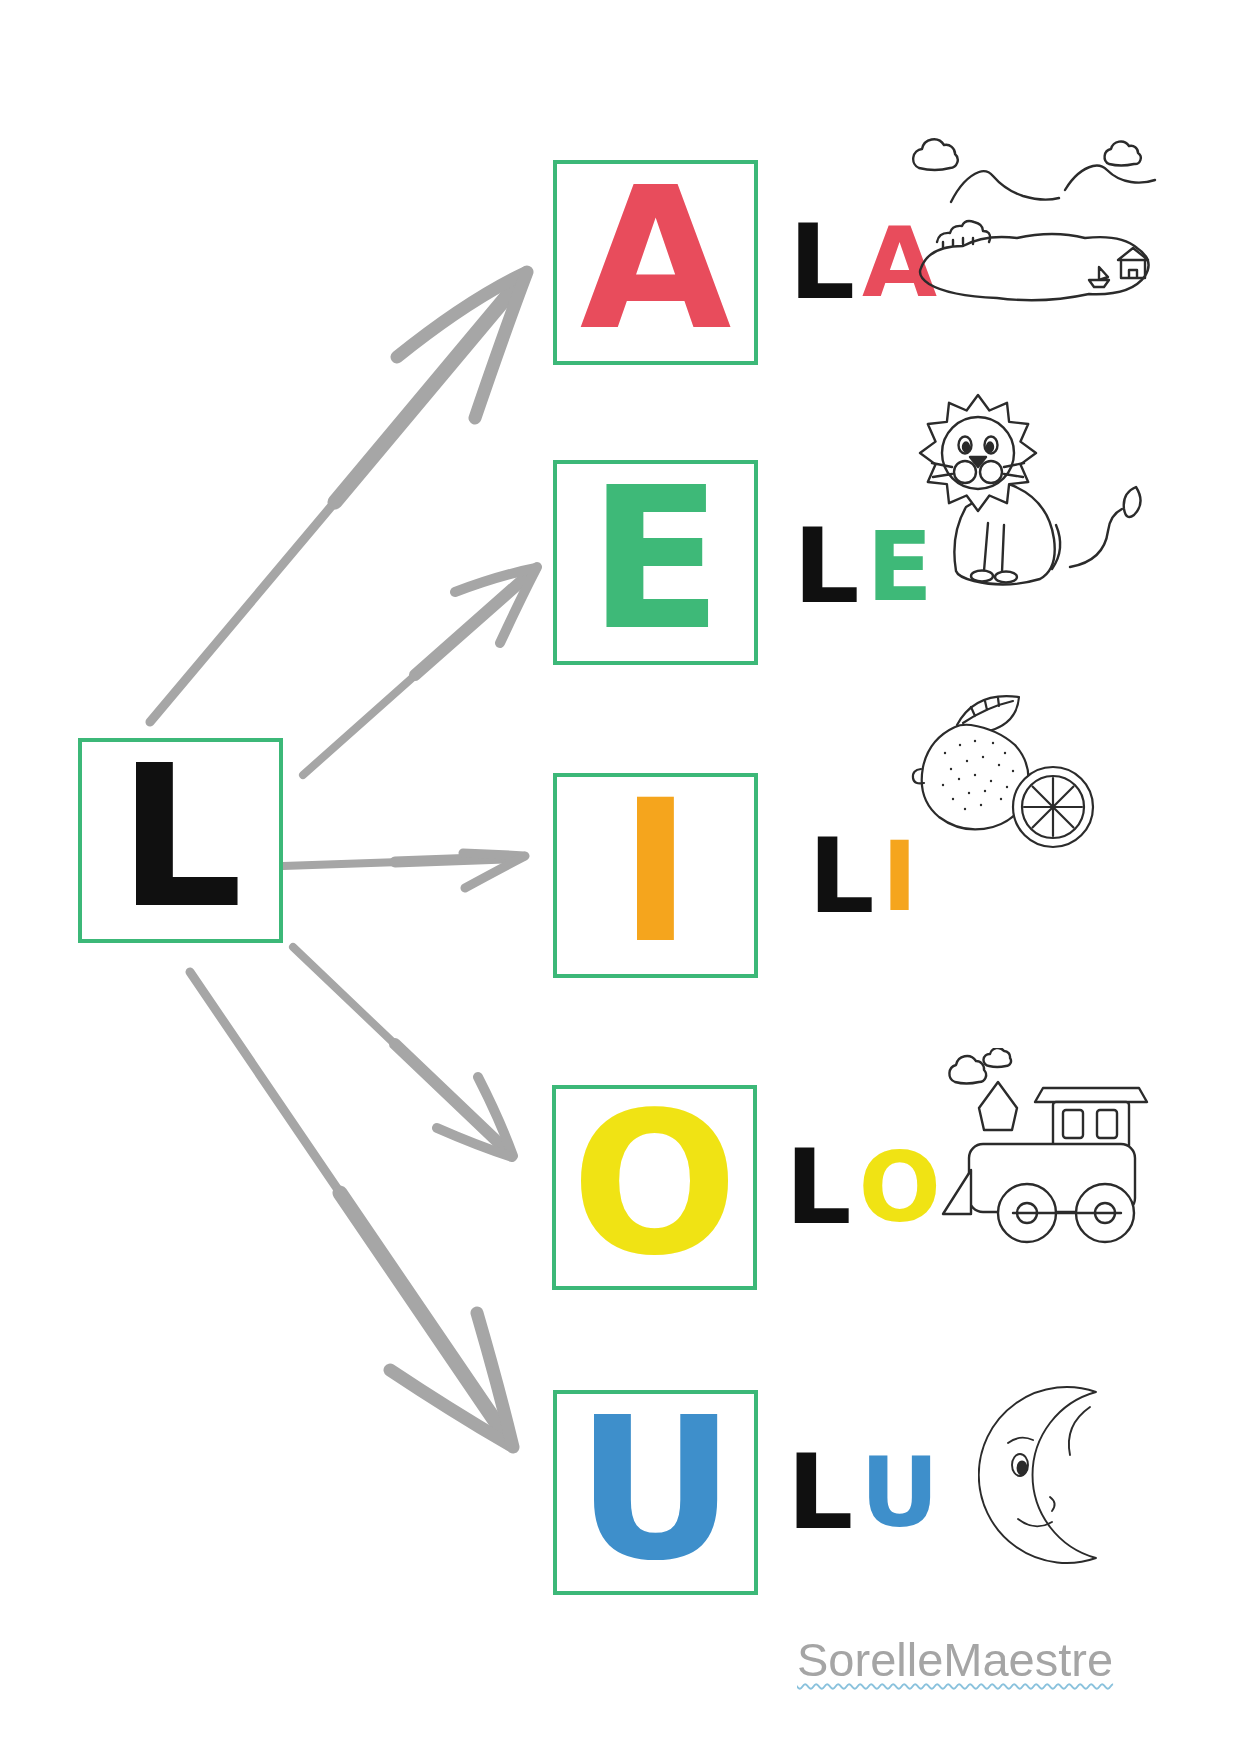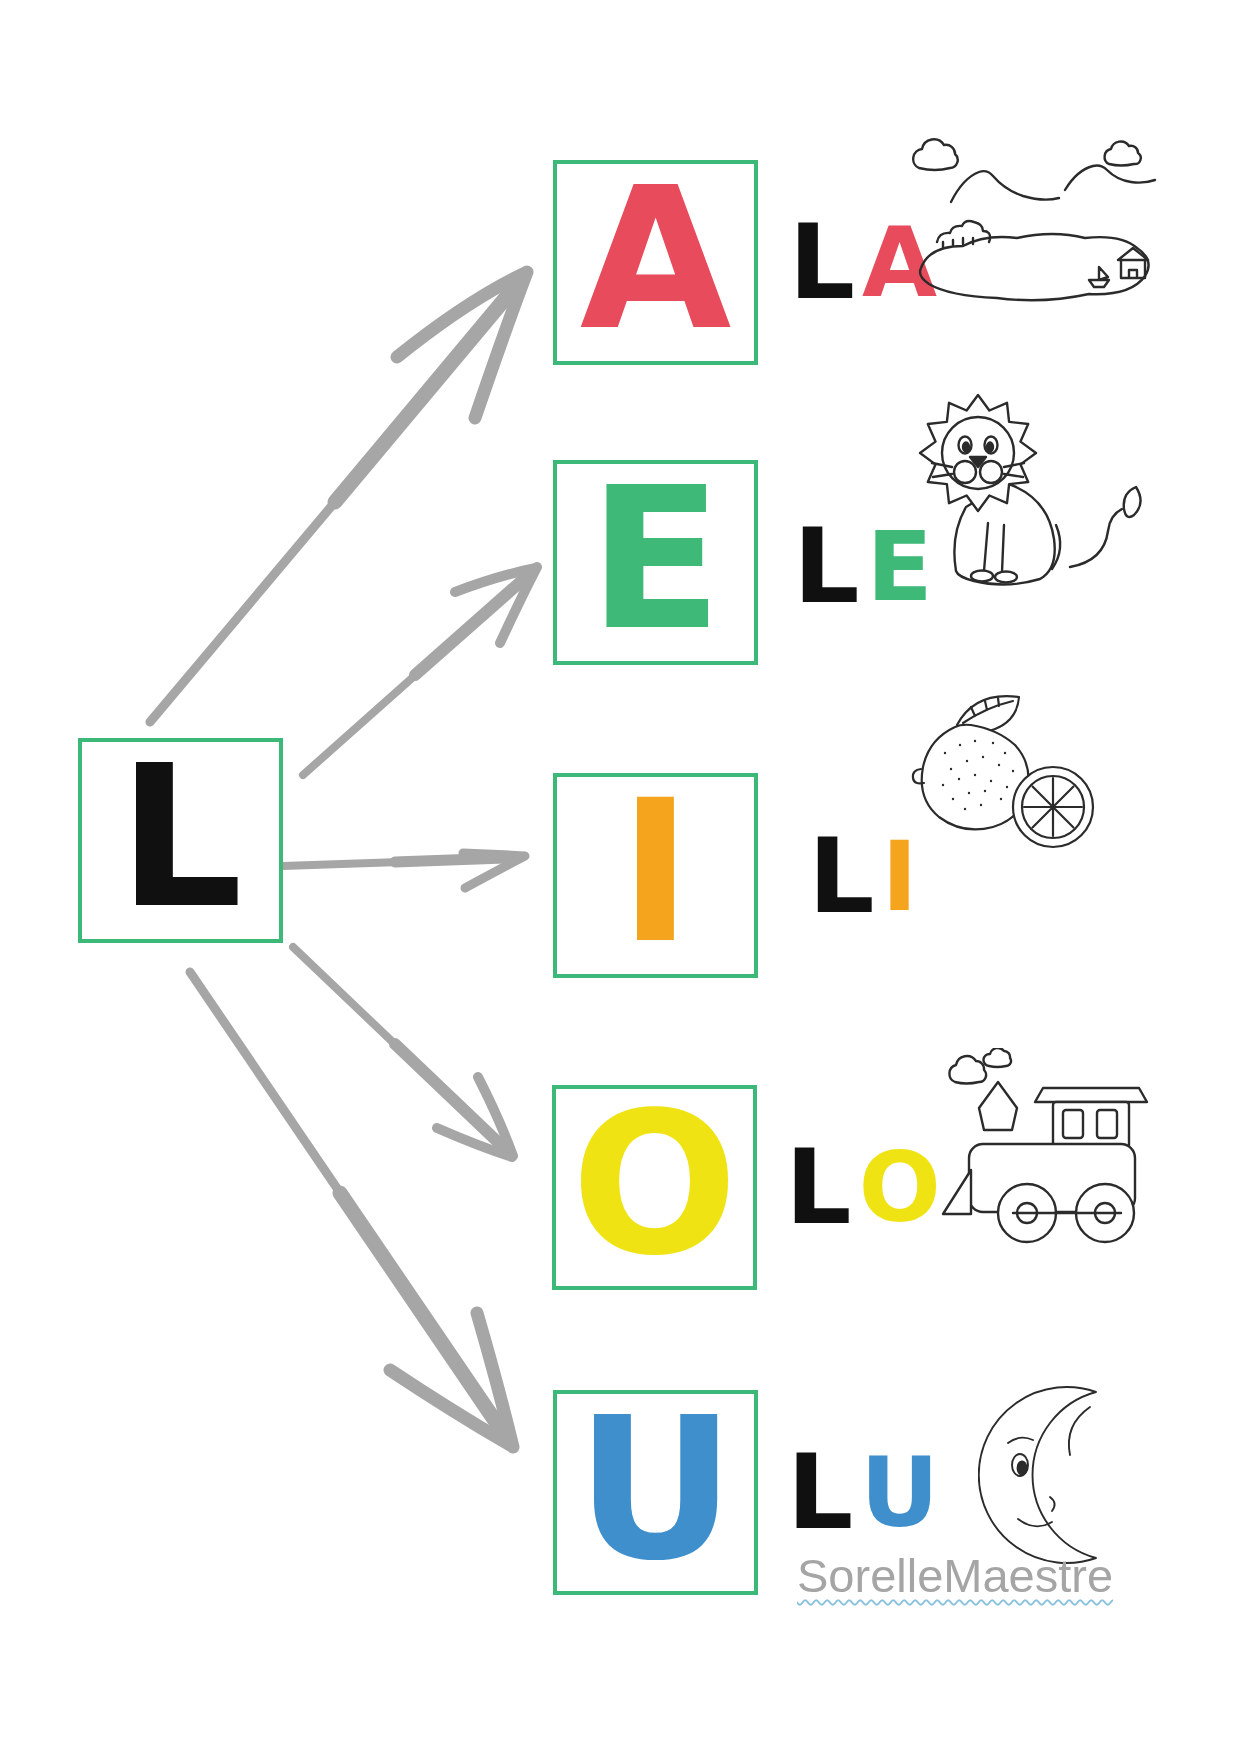--- a/index.html
+++ b/index.html
@@ -43,21 +43,21 @@
   .syll-u{top:1437px;}
   
   .illu{position:absolute;z-index:2;color:var(--lineart);}
   .illu-lake{left:893px;top:138px;width:272px;height:180px;}
   .illu-lion{left:888px;top:375px;width:280px;height:225px;}
   .illu-lemon{left:905px;top:683px;width:198px;height:175px;}
   .illu-train{left:925px;top:1048px;width:242px;height:215px;}
   .illu-moon{left:978px;top:1381px;width:132px;height:190px;}
   
   .watermark{
-    position:absolute;left:797px;top:1548px;z-index:2;
+    position:absolute;left:797px;top:1632px;z-index:2;
     font-family:"Liberation Sans",sans-serif;font-size:47px;
     color:var(--watermark_text);
     text-decoration:underline wavy;
     text-decoration-color:var(--watermark_underline);
     text-decoration-thickness:2px;
     text-underline-offset:7px;
   }
 </style>
 </head>
 <body>

